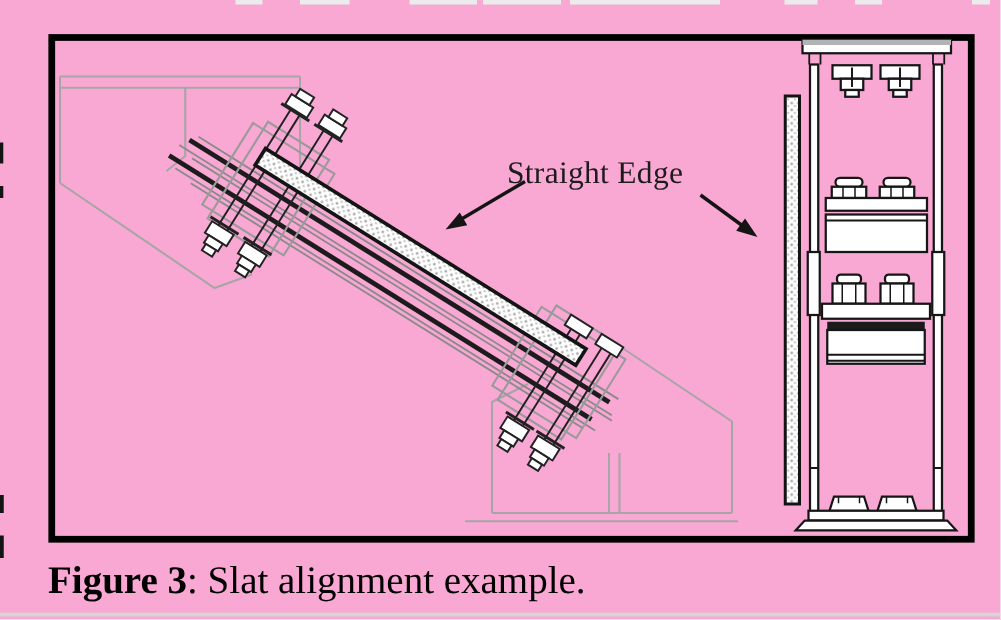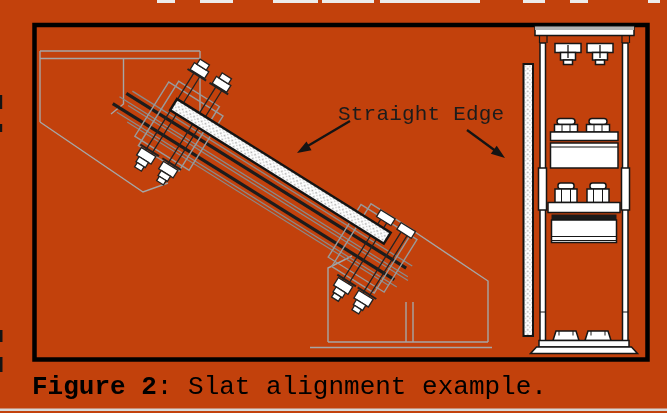--- a/index.html
+++ b/index.html
@@ -1,18 +1,18 @@
 <!DOCTYPE html>
 <html><head>
 <meta charset="utf-8">
 <style>
   html,body{margin:0;padding:0;background:#fff;}
   .stage{
-    position:relative;width:667px;height:413px;background:#c2410c;overflow:hidden;
-    font-family:Liberation Mono, monospace;
+    position:relative;width:667px;height:413px;background:#f9a8d4;overflow:hidden;
+    font-family:Liberation Serif, serif;
   }
   .stage svg{position:absolute;left:0;top:0;}
   .annotation-label{
     position:absolute;left:338px;top:103px;width:132px;
     font-size:21px;line-height:24px;color:#1c1c1c;letter-spacing:0.2px;
     white-space:nowrap;
   }
   .figure-caption{
     position:absolute;left:32px;top:372px;
     font-size:26px;line-height:30px;color:#000;white-space:nowrap;
@@ -219,16 +219,16 @@
         <polygon points="505,158 490.8,153.8 496.7,145.7" stroke="none"></polygon>
       </g>
     </g>
 
     <rect x="0" y="408.5" width="667" height="2.5" fill="#d6d6d6"></rect>
   </svg>
 
   <div class="annotation-label">Straight Edge</div>
 
   <div class="figure-caption">
-    <span class="cap-bold">Figure 2</span><span>: Slat alignment example.</span>
+    <span class="cap-bold">Figure 3</span><span>: Slat alignment example.</span>
   </div>
 
 </div>
 
 </body></html>

